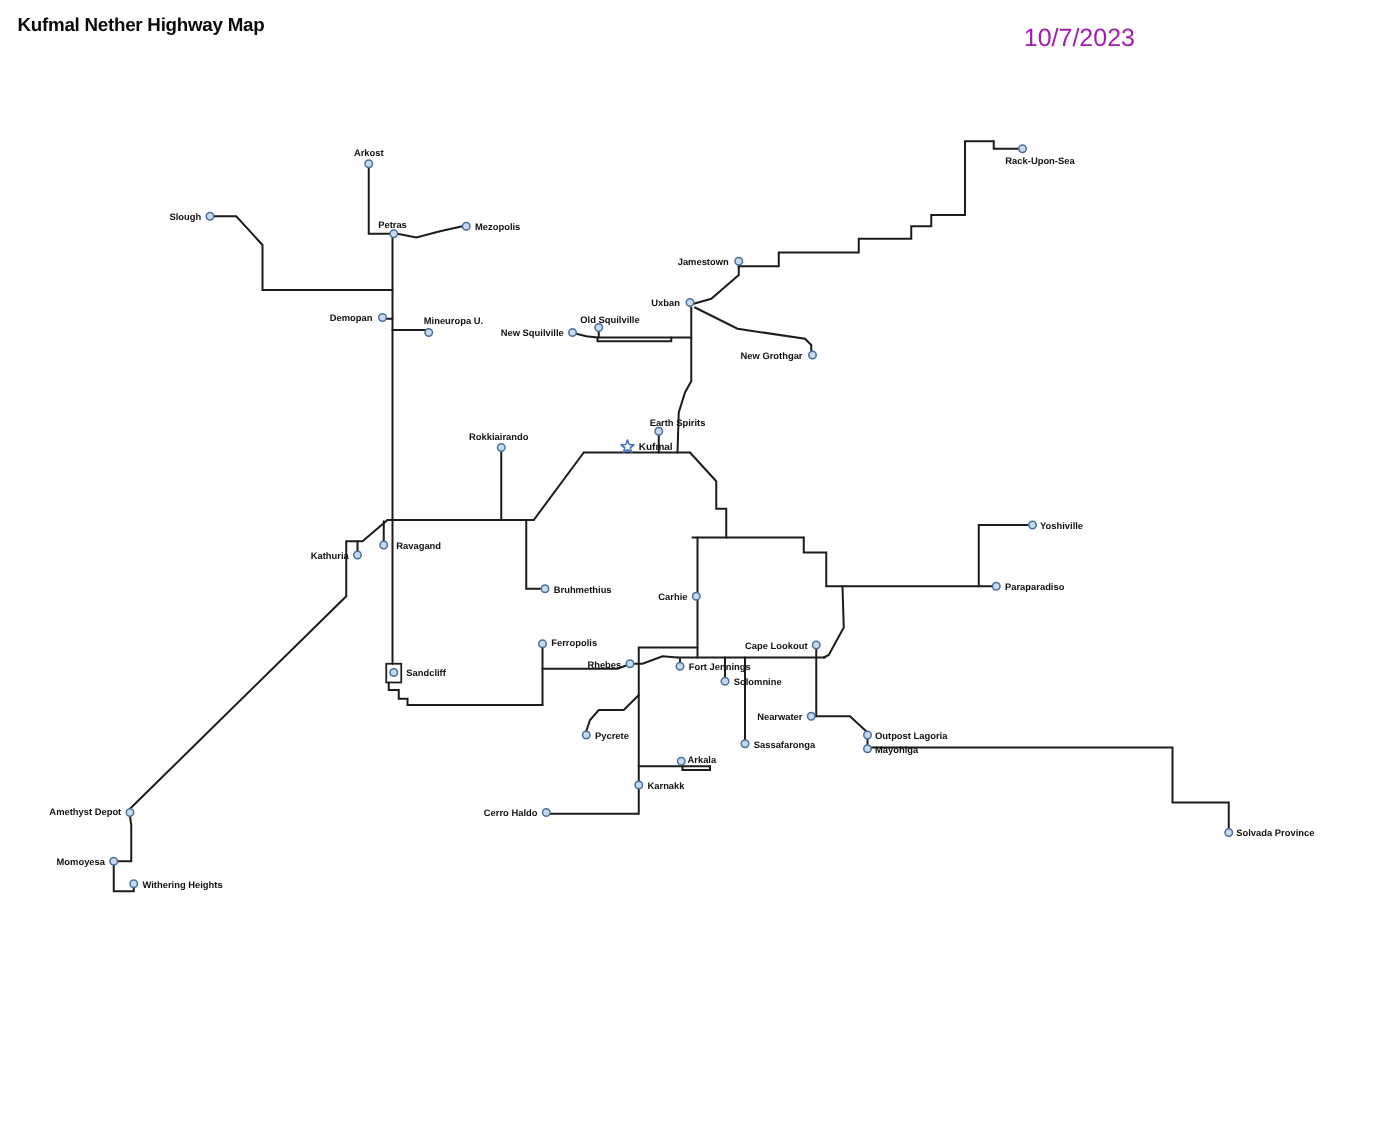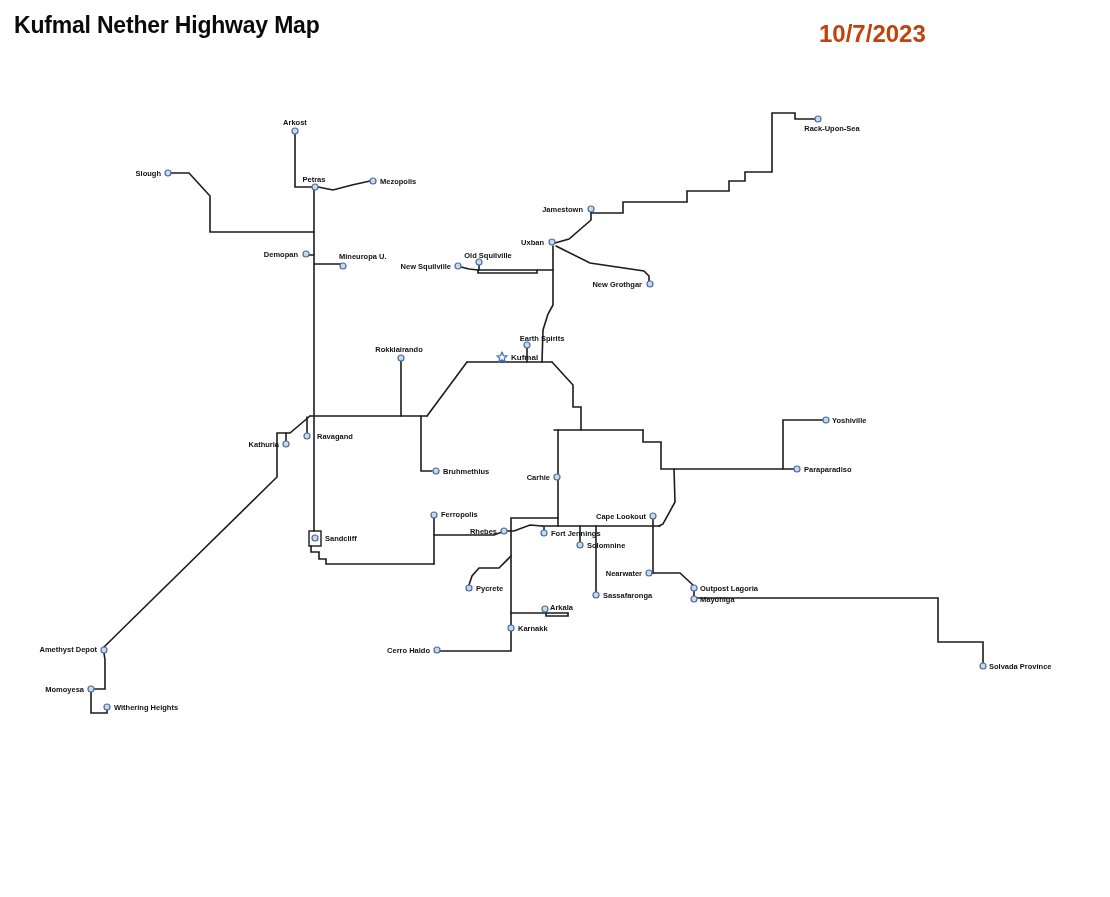--- a/index.html
+++ b/index.html
@@ -1,20 +1,20 @@
 <!DOCTYPE html>
 <html><head>
 <meta charset="utf-8">
 <style>
   html,body{margin:0;padding:0;background:#ffffff;}
   body{width:1110px;height:897px;position:relative;overflow:hidden;
        font-family:"Liberation Sans", sans-serif;}
-  .page-title{position:absolute;left:14px;top:12px;font-size:23px;font-weight:bold;
+  .page-title{position:absolute;left:14px;top:12px;font-size:15px;font-weight:bold;
               color:#0a0a0a;letter-spacing:-0.2px;}
-  .page-date{position:absolute;left:819px;top:20px;font-size:24px;font-weight:bold;color:#c2410c;}
+  .page-date{position:absolute;left:819px;top:20px;font-size:20px;font-weight:normal;color:#a21caf;}
   #map-svg{position:absolute;left:0;top:0;}
   .edge{fill:none;stroke:#1c1c1c;stroke-width:1.6;stroke-linecap:round;stroke-linejoin:miter;}
   .node{stroke-width:1.2;}
   .nlabel{font-family:"Liberation Sans", sans-serif;font-size:7.5px;font-weight:bold;fill:#111;}
   .capital-label{font-family:"Liberation Sans", sans-serif;font-size:8px;font-weight:bold;fill:#111;}
 </style>
 </head>
 <body>
 
 <div class="page-title">Kufmal Nether Highway Map</div>

